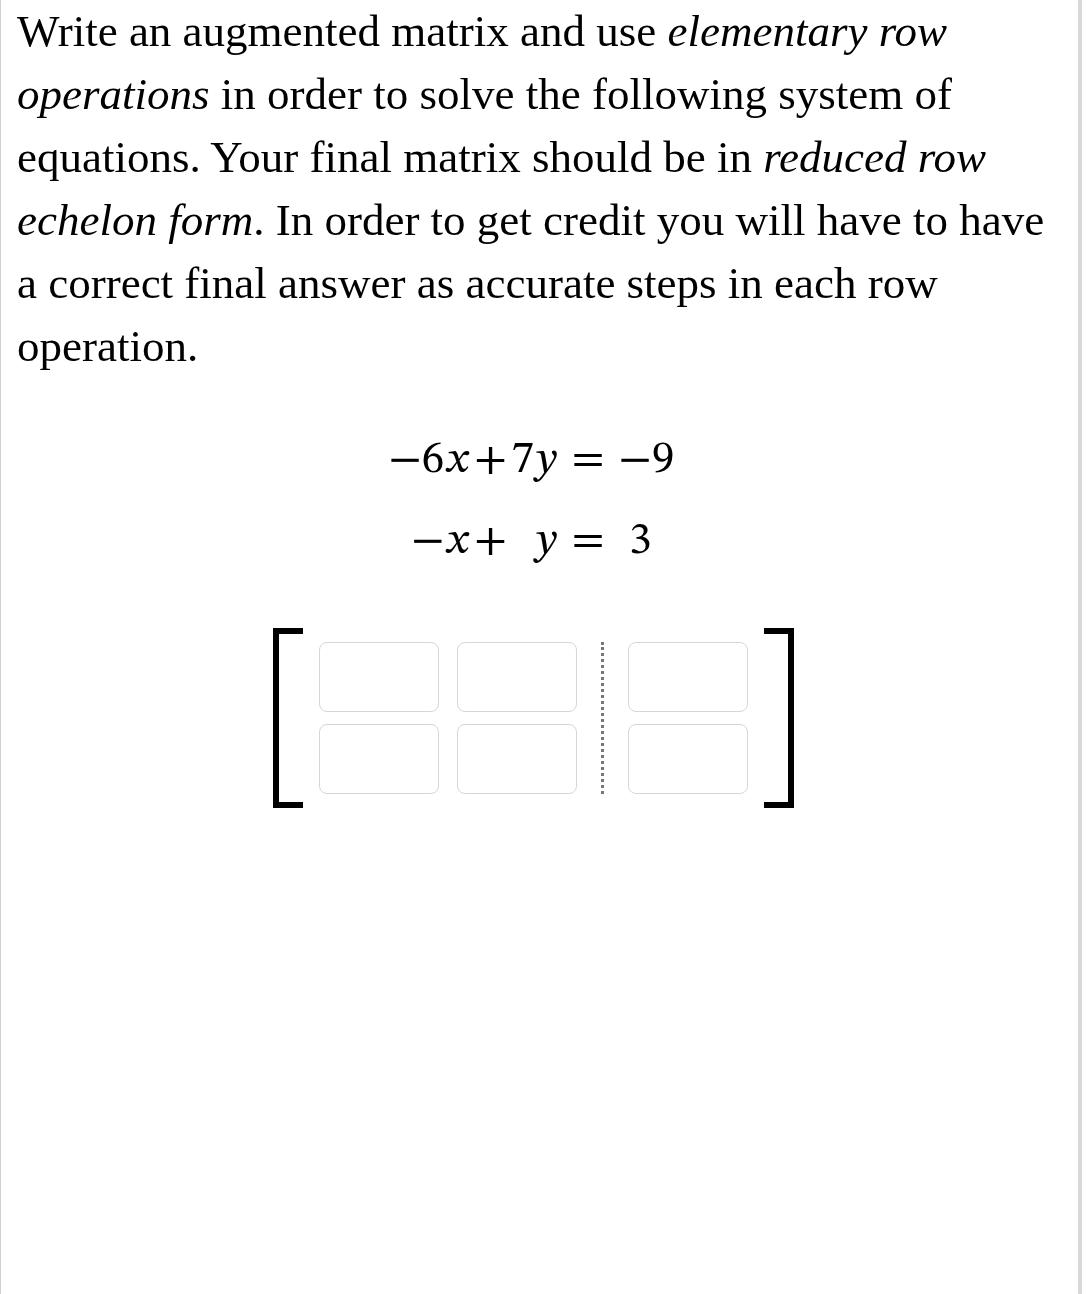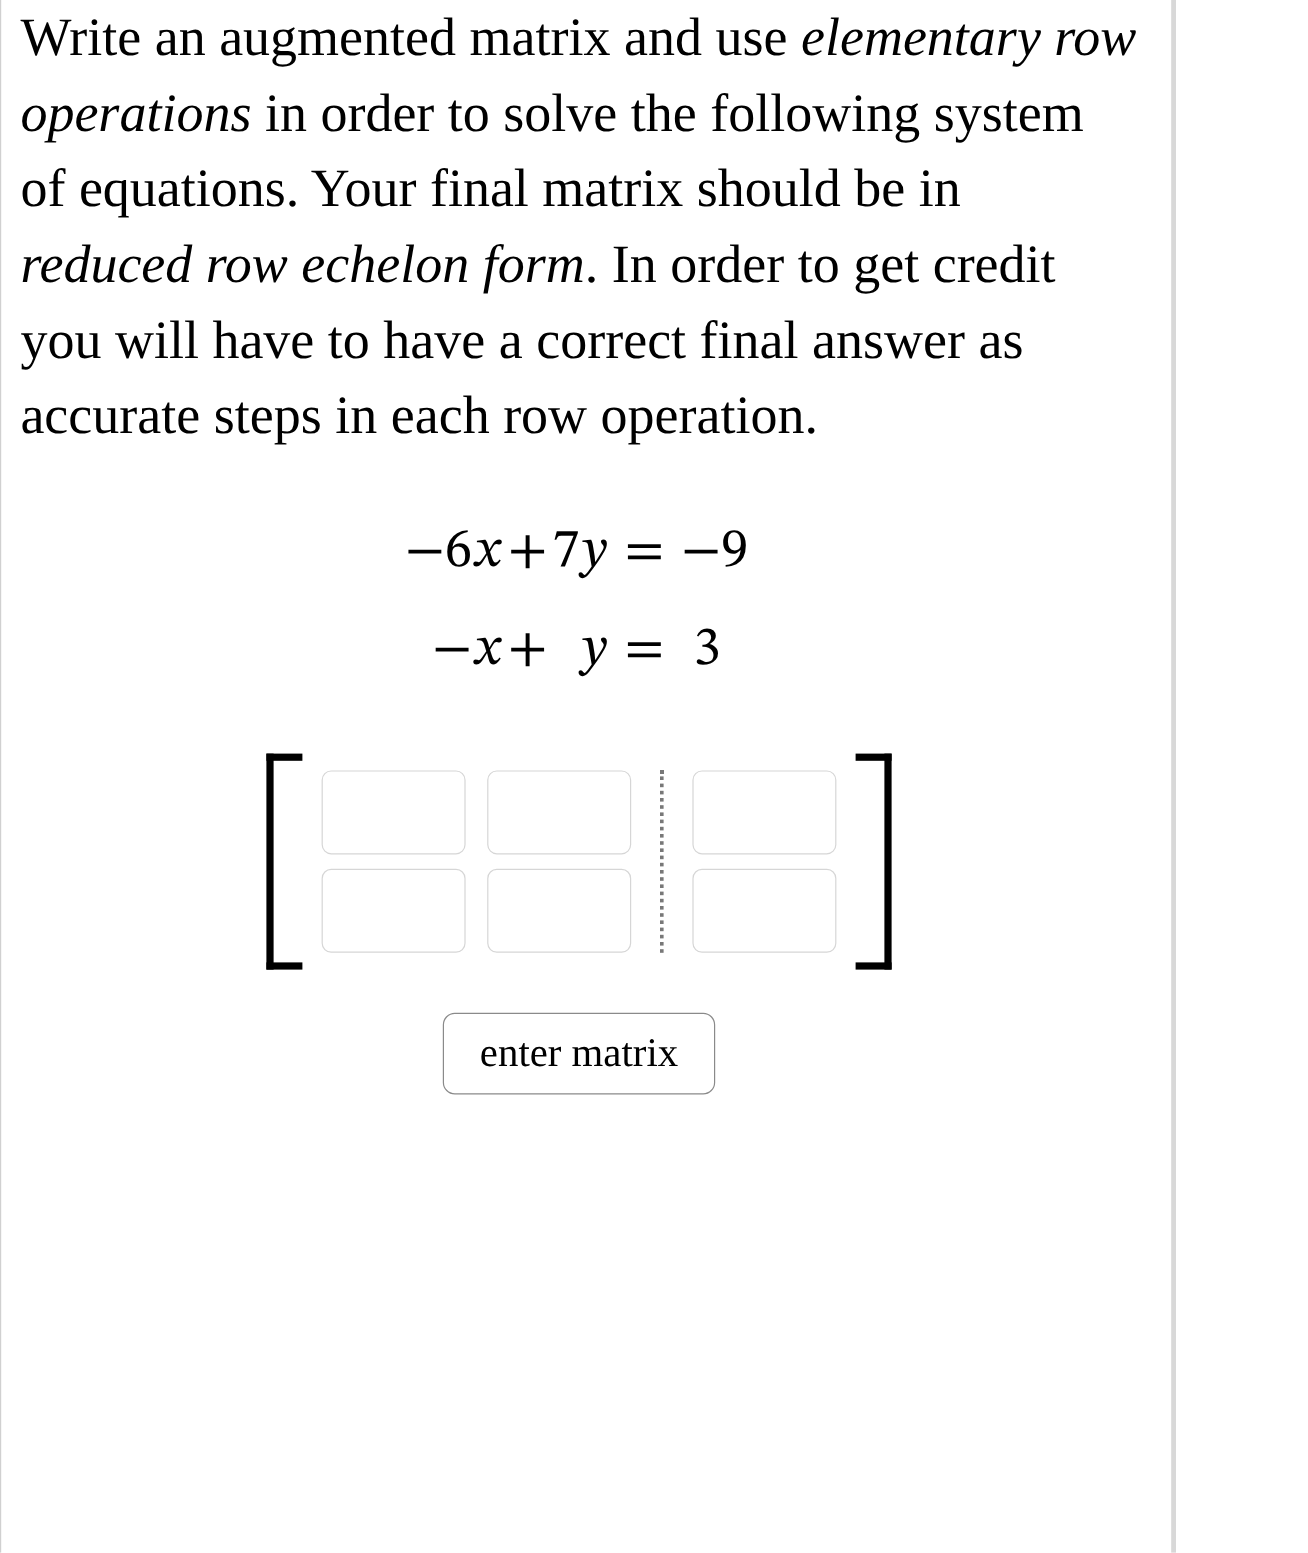--- a/index.html
+++ b/index.html
@@ -6,21 +6,21 @@
     margin: 0;
     padding: 0;
     width: 1090px;
     height: 1294px;
     background: #ffffff;
     font-family: Georgia, 'Times New Roman', serif;
     color: #000000;
   }
   .page {
     box-sizing: border-box;
-    width: 980px;
+    width: 1082px;
     height: 1294px;
     padding: 0 28px 20px 16px;
     border-left: 1px solid #d0d0d0;
     border-right: 4px solid #d8d8d8;
     position: relative;
   }
   .prompt {
     font-size: 45px;
     line-height: 1.4;
     margin-bottom: 56px;
@@ -167,17 +167,14 @@
         <div class="aug-divider"></div>
         <div class="aug-col-group">
           <input class="cell-input" value="" style="">
           <input class="cell-input" value="" style="">
         </div>
       </div>
       <div class="bracket right"></div>
     </div>
   </div>
 
-  <div class="button-row">
-    <button class="enter-button">enter matrix</button>
-  </div>
 
 </div>
 
 </body></html>

